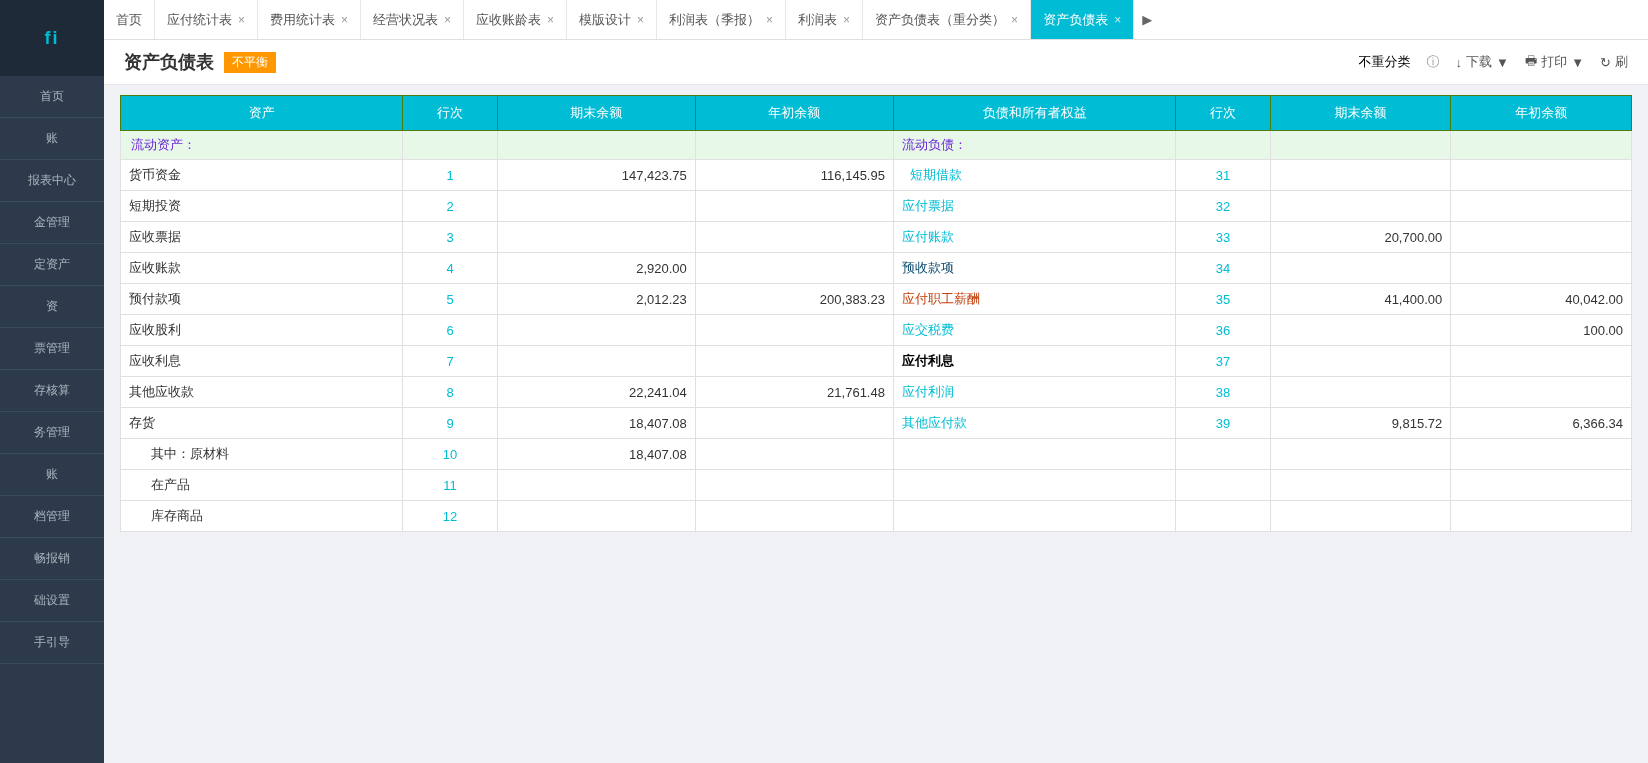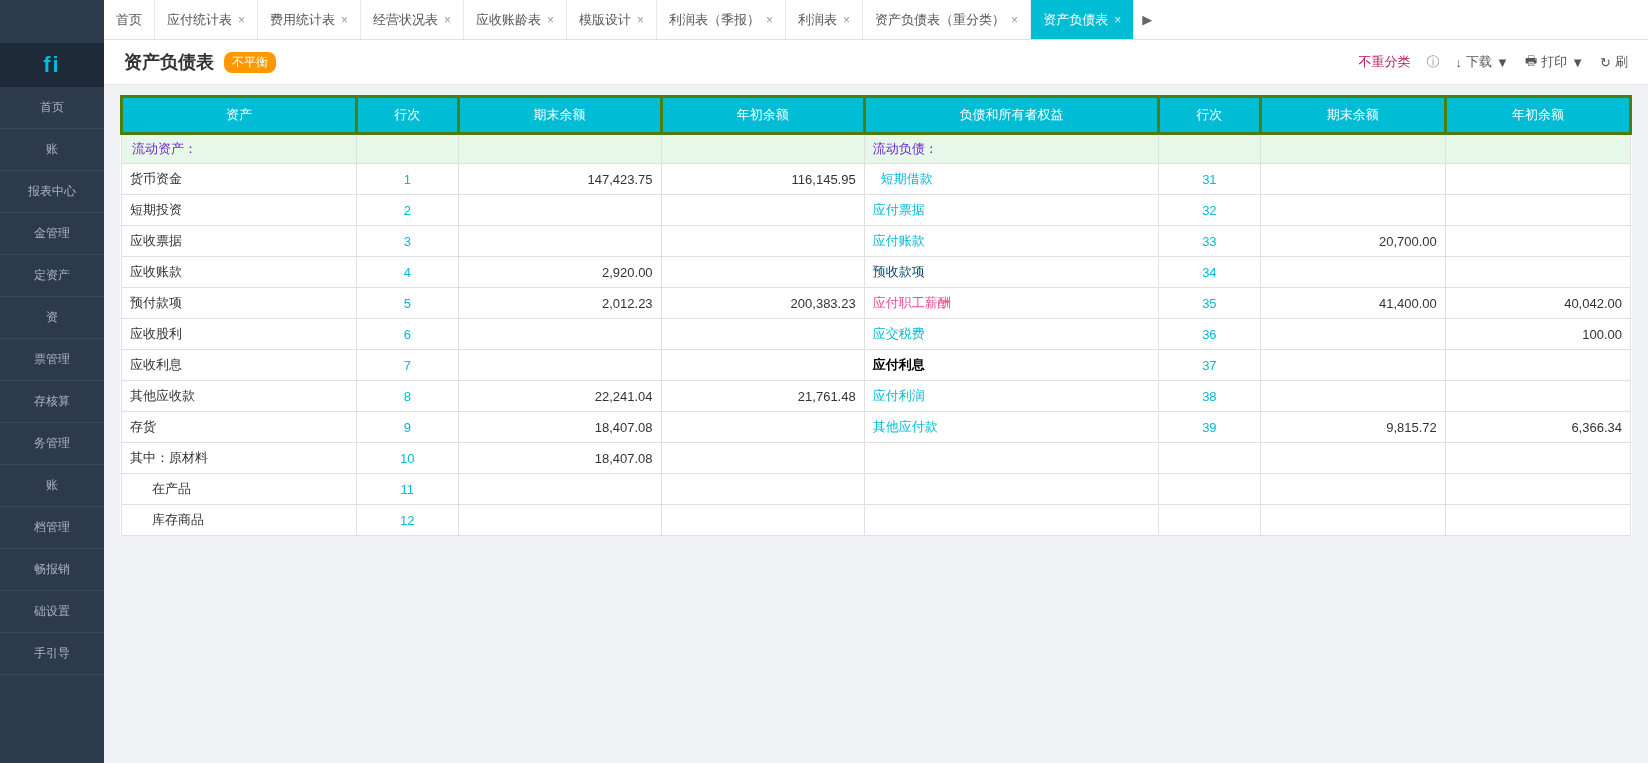--- a/index.html
+++ b/index.html
@@ -10,30 +10,29 @@
       width: 104px;
       background: #2d3a4b;
       color: #cdd4db;
       display: flex;
       flex-direction: column;
       flex-shrink: 0;
       height: 100%;
       overflow: hidden;
     }
     .sidebar-logo {
-      height: 44px;
+      height: 76px;
       display: flex;
       align-items: center;
       justify-content: center;
-      font-size: 22px;
+      font-size: 18px;
       font-weight: bold;
       color: #00bcd4;
       background: #1e2a38;
       letter-spacing: 2px;
-      margin-top: 43px;
     }
     .sidebar-item {
       padding: 12px 8px;
       text-align: center;
       font-size: 12px;
       color: #aab4be;
       cursor: pointer;
       border-bottom: 1px solid #3a4a5c;
     }
 
@@ -94,46 +93,46 @@
       border-bottom: 1px solid #e8e8e8;
       flex-shrink: 0;
     }
     .page-title-area { display: flex; align-items: center; gap: 10px; }
     .page-title { font-size: 18px; font-weight: bold; color: #333; }
     .badge-unbalanced {
       background: #ff9800;
       color: #fff;
       font-size: 12px;
       padding: 2px 8px;
-      border-radius: 8px;
+      border-radius: 0;
     }
     .header-actions { display: flex; align-items: center; gap: 16px; color: #555; font-size: 13px; }
     .header-actions span { cursor: pointer; display: flex; align-items: center; gap: 4px; }
-    .not-classify { color: #be185d; font-size: 13px; }
+    .not-classify { color: #000000; font-size: 13px; }
 
     
     .table-area {
       flex: 1;
       overflow: auto;
       padding: 10px 16px;
       background: #f0f2f5;
     }
 
     table {
       width: 100%;
       border-collapse: collapse;
       background: #fff;
       font-size: 13px;
     }
     thead th {
       background: #00bcd4;
       color: #fff;
       padding: 8px 6px;
       text-align: center;
-      border: 3px solid #4d7c0f;
+      border: 1px solid #4d7c0f;
       font-weight: normal;
     }
     tbody td {
       padding: 6px 8px;
       border: 1px solid #e0e0e0;
       text-align: center;
       color: #333;
     }
     tbody td:first-child { text-align: left; }
     tbody td:nth-child(5) { text-align: left; }
@@ -301,21 +300,21 @@
     <td><a style="color:#0c4a6e;text-decoration:none;">预收款项</a></td>
     <td class="row-number">34</td>
     <td class="amount-cell"></td>
     <td class="amount-cell"></td>
   </tr>
           <tr>
     <td style="">预付款项</td>
     <td class="row-number">5</td>
     <td class="amount-cell">2,012.23</td>
     <td class="amount-cell">200,383.23</td>
-    <td><a style="color:#ec4899;text-decoration:none;">应付职工薪酬</a></td>
+    <td><a style="color:#c2410c;text-decoration:none;">应付职工薪酬</a></td>
     <td class="row-number">35</td>
     <td class="amount-cell">41,400.00</td>
     <td class="amount-cell">40,042.00</td>
   </tr>
           <tr>
     <td style="">应收股利</td>
     <td class="row-number">6</td>
     <td class="amount-cell"></td>
     <td class="amount-cell"></td>
     <td><a style="color:#00bcd4;text-decoration:none;">应交税费</a></td>
@@ -347,21 +346,21 @@
     <td style="">存货</td>
     <td class="row-number">9</td>
     <td class="amount-cell">18,407.08</td>
     <td class="amount-cell"></td>
     <td><a style="color:#00bcd4;text-decoration:none;">其他应付款</a></td>
     <td class="row-number">39</td>
     <td class="amount-cell">9,815.72</td>
     <td class="amount-cell">6,366.34</td>
   </tr>
           <tr>
-    <td style="">其中：原材料</td>
+    <td style="padding-left:30px;">其中：原材料</td>
     <td class="row-number">10</td>
     <td class="amount-cell">18,407.08</td>
     <td class="amount-cell"></td>
     <td></td>
     <td class="row-number"></td>
     <td class="amount-cell"></td>
     <td class="amount-cell"></td>
   </tr>
           <tr>
     <td style="padding-left:30px;">在产品</td>

